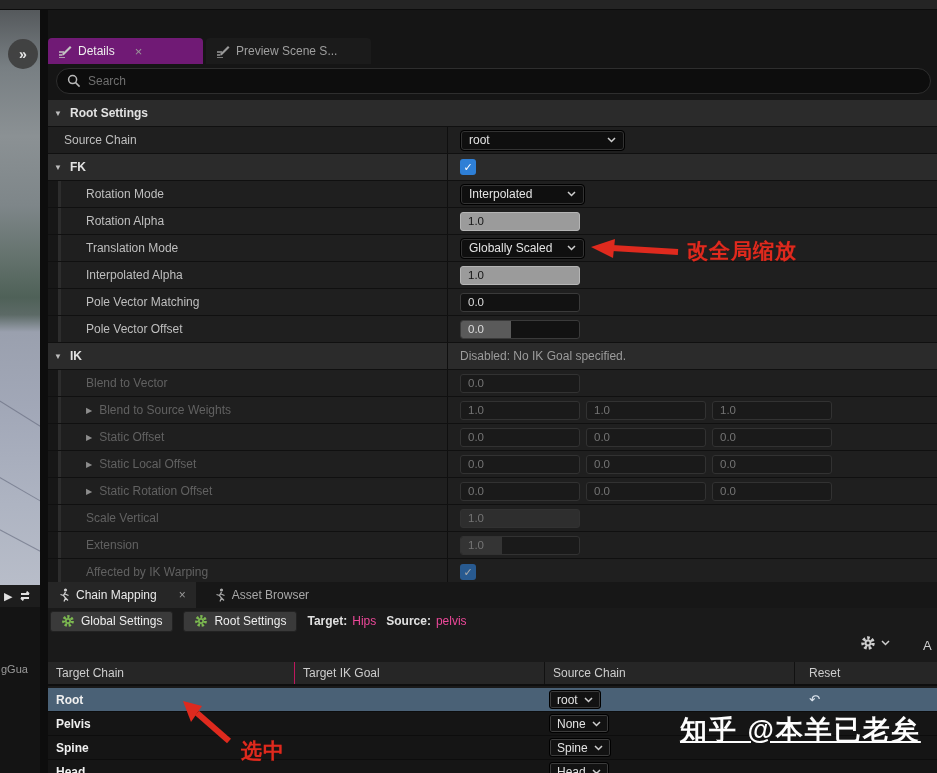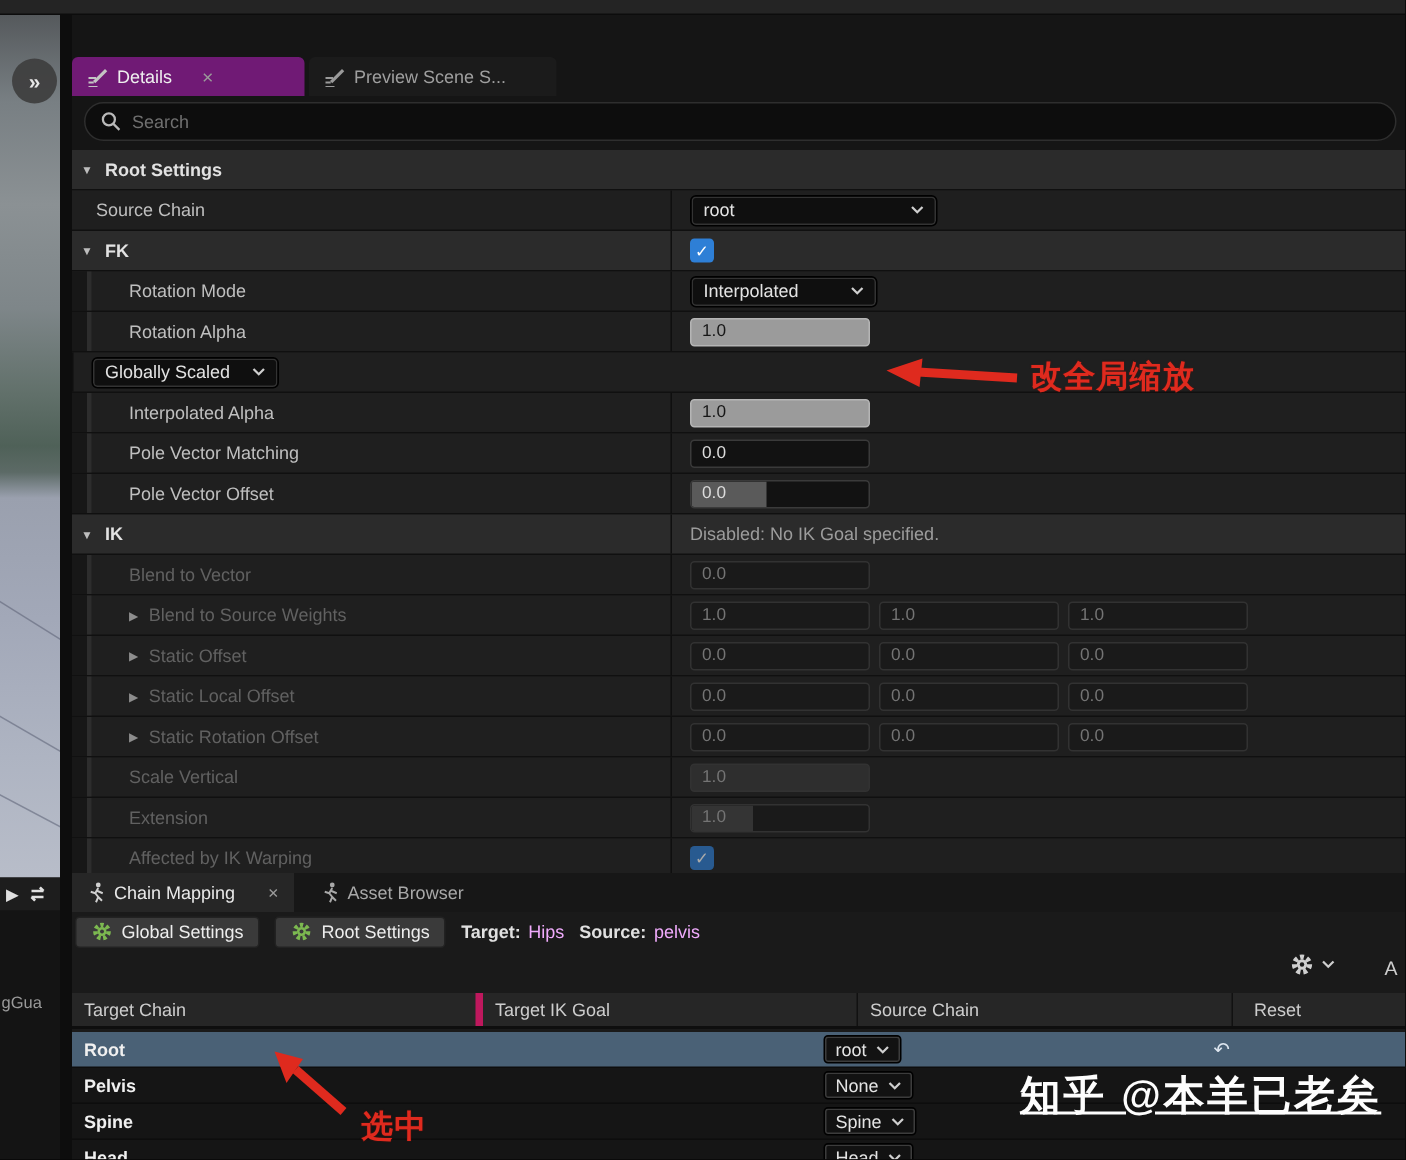--- a/index.html
+++ b/index.html
@@ -87,30 +87,30 @@
   .chain { left:48px; top:582px; width:889px; height:191px; background:#1a1a1a; overflow:hidden; }
   .c-tabs { position:absolute; left:0; top:0; width:100%; height:26px; background:#171717; display:flex; align-items:center; }
   .c-tab { height:26px; display:flex; align-items:center; gap:6px; padding:0 10px; }
   .c-tab.active { background:#262626; color:#e9e9e9; }
   .c-tab.inactive { color:#a8a8a8; margin-left:8px; }
   .c-toolbar { position:absolute; left:0; top:26px; width:100%; height:26px; display:flex; align-items:center; gap:10px; padding-left:2px; }
   .btn { height:21px; background:#3a3a3a; border:1px solid #222; border-radius:3px; display:flex;
     align-items:center; gap:6px; padding:0 10px; color:#ededed; cursor:pointer; }
   .kv { display:flex; gap:5px; align-items:center; }
   .kv .k { color:#e0e0e0; font-weight:bold; }
-  .kv .v { color:#f0abfc; }
+  .kv .v { color:#ec4899; }
   .filterrow { position:absolute; left:6px; top:53px; width:852px; height:25px; background:#0d0d0d;
     border:1px solid #2e2e2e; border-radius:13px; display:flex; align-items:center; padding:0 10px; gap:7px; }
   .filterrow input { flex:1; background:transparent; border:none; outline:none; color:#d9d9d9; font-size:12px; font-family:inherit; }
   .filter-gear { position:absolute; left:812px; top:53px; display:flex; align-items:center; gap:5px; color:#cfcfcf; }
   .add-partial { position:absolute; left:875px; top:56px; color:#cfcfcf; font-size:13px; }
 
   .tbl-head { position:absolute; left:0; top:80px; width:889px; height:24px; background:#262626;
     display:flex; align-items:center; border-bottom:2px solid #0e0e0e; color:#cdcdcd; }
-  .col-t { width:274px; padding-left:8px; border-right:5px solid #be185d; height:100%; display:flex; align-items:center; }
+  .col-t { width:247px; padding-left:8px; border-right:1px solid #be185d; height:100%; display:flex; align-items:center; }
   .col-g { width:250px; padding-left:8px; border-right:1px solid #111; height:100%; display:flex; align-items:center; }
   .col-s { width:250px; padding-left:8px; border-right:1px solid #111; height:100%; display:flex; align-items:center; }
   .col-r { flex:1; padding-left:14px; height:100%; display:flex; align-items:center; }
   .trow { position:absolute; left:0; width:889px; height:24px; display:flex; align-items:center; background:#151515; border-bottom:1px solid #0d0d0d; }
   .trow.sel { background:#4a6176; }
   .trow .tname { width:247px; padding-left:8px; font-weight:bold; color:#f0f0f0; }
   .trow .tgoal { width:250px; }
   .trow .tsrc { width:250px; padding-left:4px; }
   .trow .trst { flex:1; padding-left:14px; color:#dfe7f0; font-size:13px; }
   .mini-dd { display:inline-flex; height:19px; background:#121212; border:1px solid #000;
@@ -231,20 +231,23 @@
             <span class="lbl">Rotation Alpha</span>
           </div>
         <div class="val">
             <div class="inp full">
               <span>1.0</span>
             </div>
           </div>
       </div>
 
       <div class="row child">
+        <div class="name">
+            <span class="lbl">Translation Mode</span>
+          </div>
         <div class="val">
           <div class="dd dd-w125">
             <span>Globally Scaled</span>
             <svg class="chev" viewBox="0 0 9 6">
                 <path d="M1 1 L4.5 4.5 L8 1" stroke="#cfcfcf" stroke-width="1.5" fill="none"></path>
               </svg>
           </div>
         </div>
       </div>
 

